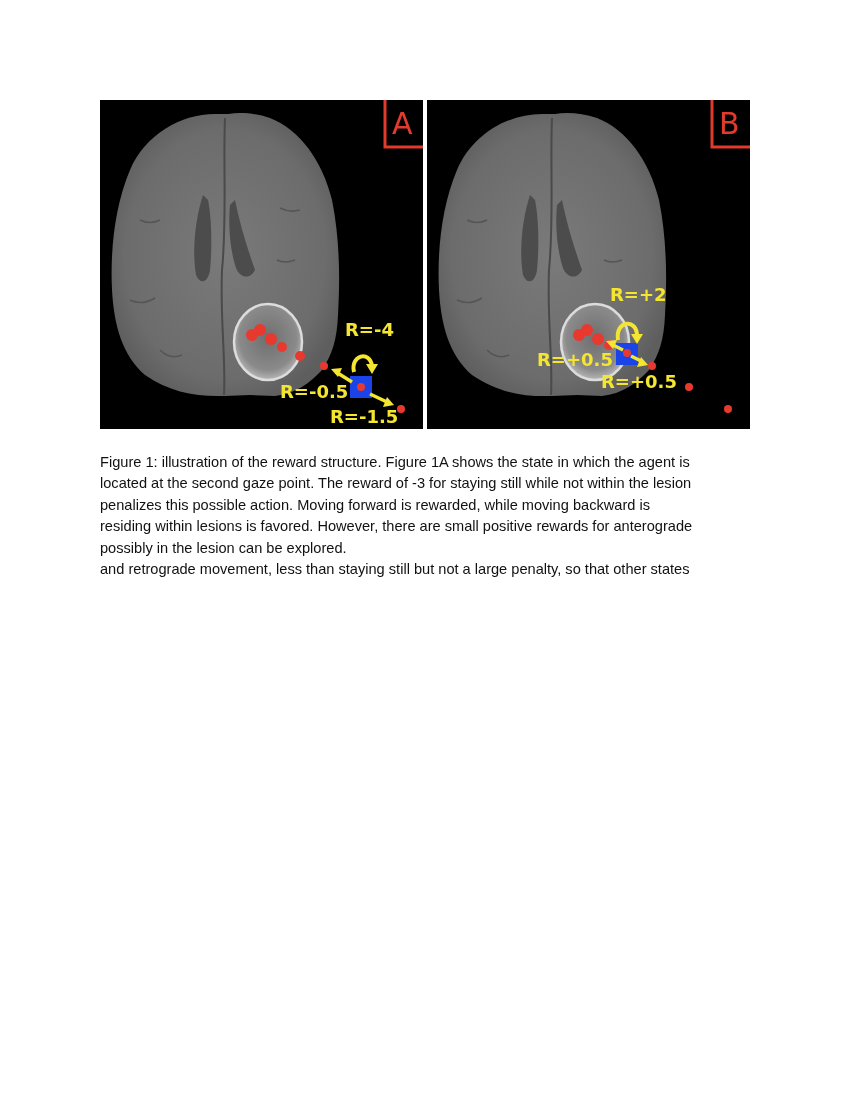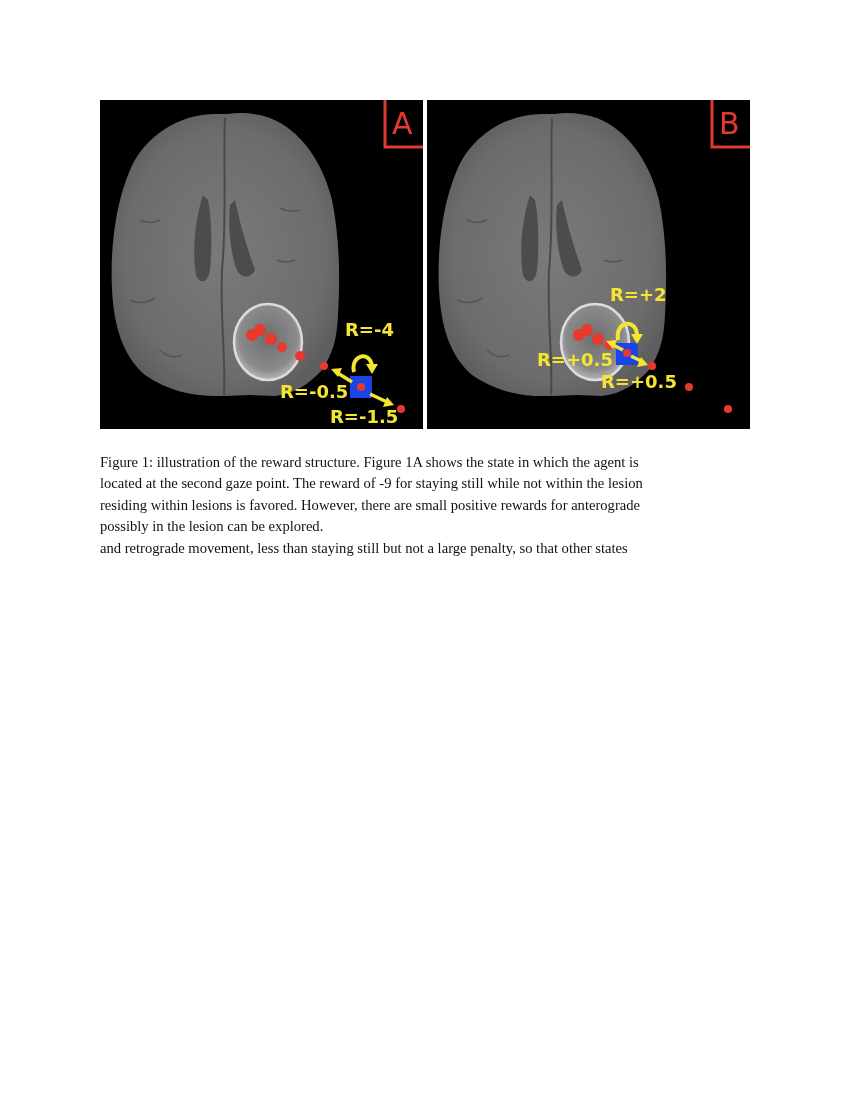--- a/index.html
+++ b/index.html
@@ -4,21 +4,21 @@
   <style>
     html, body { margin: 0; padding: 0; background: #ffffff; }
     body { width: 850px; height: 1100px; position: relative; overflow: hidden; font-family: "Liberation Sans", sans-serif; }
     .figure { position: absolute; left: 100px; top: 100px; width: 650px; height: 329px; }
     .panel { position: absolute; top: 0; height: 329px; background: #000; overflow: hidden; }
     .panel-a { left: 0; width: 323px; }
     .panel-b { left: 327px; width: 323px; }
     .panel svg { position: absolute; left: 0; top: 0; width: 100%; height: 100%; }
     .caption {
       position: absolute; left: 100px; top: 452px; width: 660px;
-      font-family: Liberation Serif, serif; font-size: 14.6px; line-height: 21.4px; color: #111;
+      font-family: Liberation Sans, sans-serif; font-size: 14.6px; line-height: 21.4px; color: #111;
       margin: 0;
     }
     .caption span { display: block; white-space: nowrap; }
     .rlabel { font-family: "DejaVu Sans", sans-serif; font-weight: bold; fill: #f4e531; }
     .plabel { font-family: "DejaVu Sans", sans-serif; fill: #e23b2e; }
   </style>
 </head>
 <body>
 
 <div class="figure">
@@ -128,17 +128,18 @@
       <text x="110" y="266" font-size="18" class="rlabel">R=+0.5</text>
       <text x="174" y="288" font-size="18" class="rlabel">R=+0.5</text>
       <polyline points="285,0 285,47 323,47" stroke="#e23b2e" stroke-width="3" fill="none"></polyline>
       <text x="292" y="34" font-size="30" class="plabel">B</text>
     </svg>
   </div>
 </div>
 
 <p class="caption">
   <span>Figure 1: illustration of the reward structure. Figure 1A shows the state in which the agent is</span>
-  <span>located at the second gaze point. The reward of -9 for staying still while not within the lesion</span>
+  <span>located at the second gaze point. The reward of -3 for staying still while not within the lesion</span>
+  <span>penalizes this possible action. Moving forward is rewarded, while moving backward is</span>
   <span>residing within lesions is favored. However, there are small positive rewards for anterograde</span>
   <span>possibly in the lesion can be explored.</span>
   <span>and retrograde movement, less than staying still but not a large penalty, so that other states</span>
 </p>
 
 </body></html>

